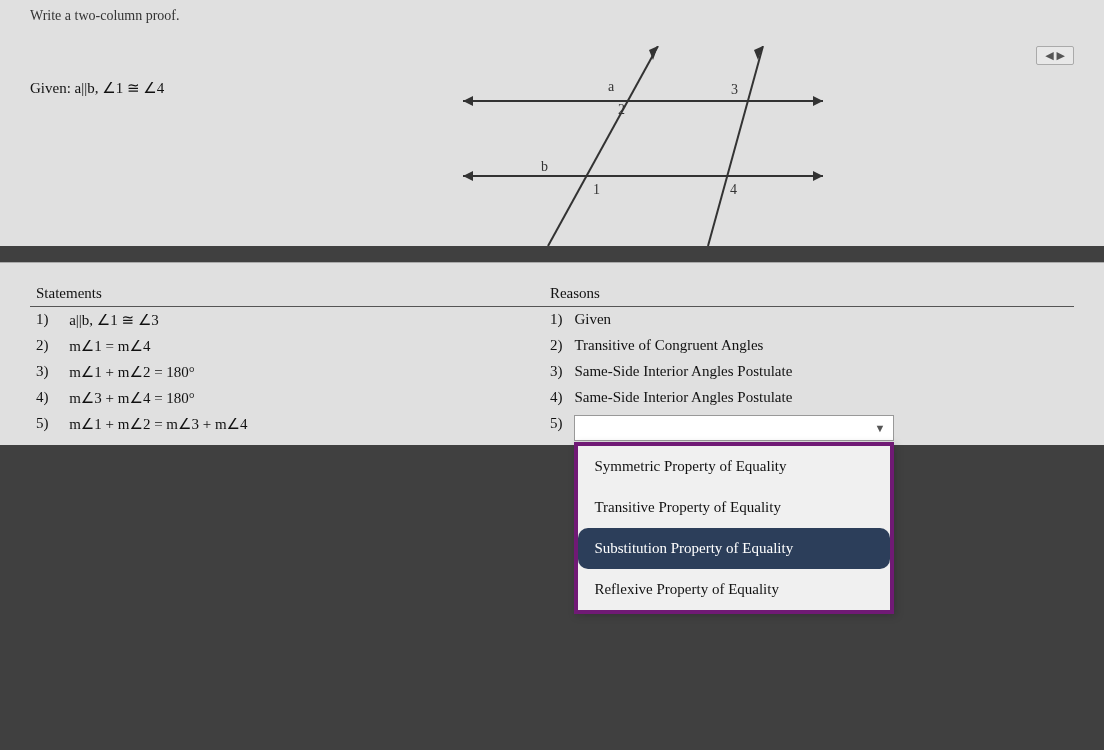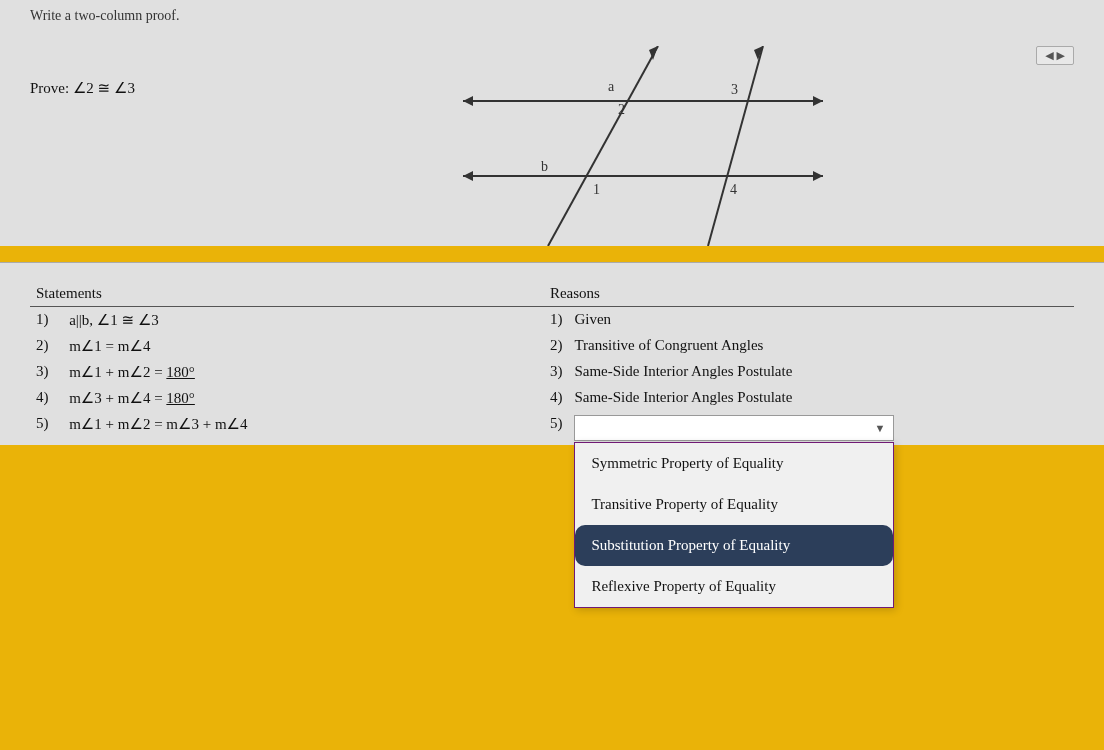--- a/index.html
+++ b/index.html
@@ -6,21 +6,21 @@
     body {
       background: #e8e8e8;
       font-family: 'Times New Roman', Times, serif;
       font-size: 15px;
       color: #111;
       width: 1104px;
       min-height: 750px;
       overflow: hidden;
     }
     .page {
-      background: #eab308;
+      background: #404040;
       width: 1104px;
       min-height: 750px;
       position: relative;
     }
     .top-section {
       background: #e0e0e0;
       padding: 18px 30px 0 30px;
       display: flex;
       align-items: flex-start;
       gap: 40px;
@@ -75,21 +75,20 @@
       width: 50%;
       font-family: Liberation Serif, serif;
     }
     .row-num {
       width: 24px;
       font-size: 15px;
       vertical-align: top;
       padding-top: 4px;
     }
     .underline-val {
-      text-decoration: underline;
     }
     .dropdown-container {
       position: relative;
       display: inline-block;
       width: 320px;
     }
     .dropdown-trigger {
       border: 1px solid #999;
       background: #fff;
       padding: 4px 8px;
@@ -104,21 +103,21 @@
     .dropdown-arrow {
       font-size: 11px;
       color: #555;
     }
     .dropdown-menu {
       position: absolute;
       top: 27px;
       left: 0;
       width: 320px;
       background: #f0f0f0;
-      border: 1px solid #701a75;
+      border: 4px solid #701a75;
       z-index: 10;
       box-shadow: 2px 2px 8px rgba(0,0,0,0.18);
     }
     .dropdown-item {
       padding: 12px 16px;
       font-size: 15px;
       cursor: pointer;
       color: #111;
     }
     .dropdown-item.selected {
@@ -146,21 +145,21 @@
 <body>
 
 <div class="page">
 
   <div class="top-instruction">
     <span>Write a two-column proof.</span>
   </div>
 
   <div class="top-section">
     <div class="given-prove">
-      <p>Prove: ∠2 ≅ ∠3</p>
+      <p>Given: a||b, ∠1 ≅ ∠4</p>
     </div>
     <div class="diagram-area">
 
       <svg width="380" height="200" viewBox="0 0 380 200">
 
         <line x1="10" y1="55" x2="370" y2="55" stroke="#333" stroke-width="2"></line>
         <polygon points="370,55 360,50 360,60" fill="#333"></polygon>
         <polygon points="10,55 20,50 20,60" fill="#333"></polygon>
 
         <line x1="10" y1="130" x2="370" y2="130" stroke="#333" stroke-width="2"></line>

